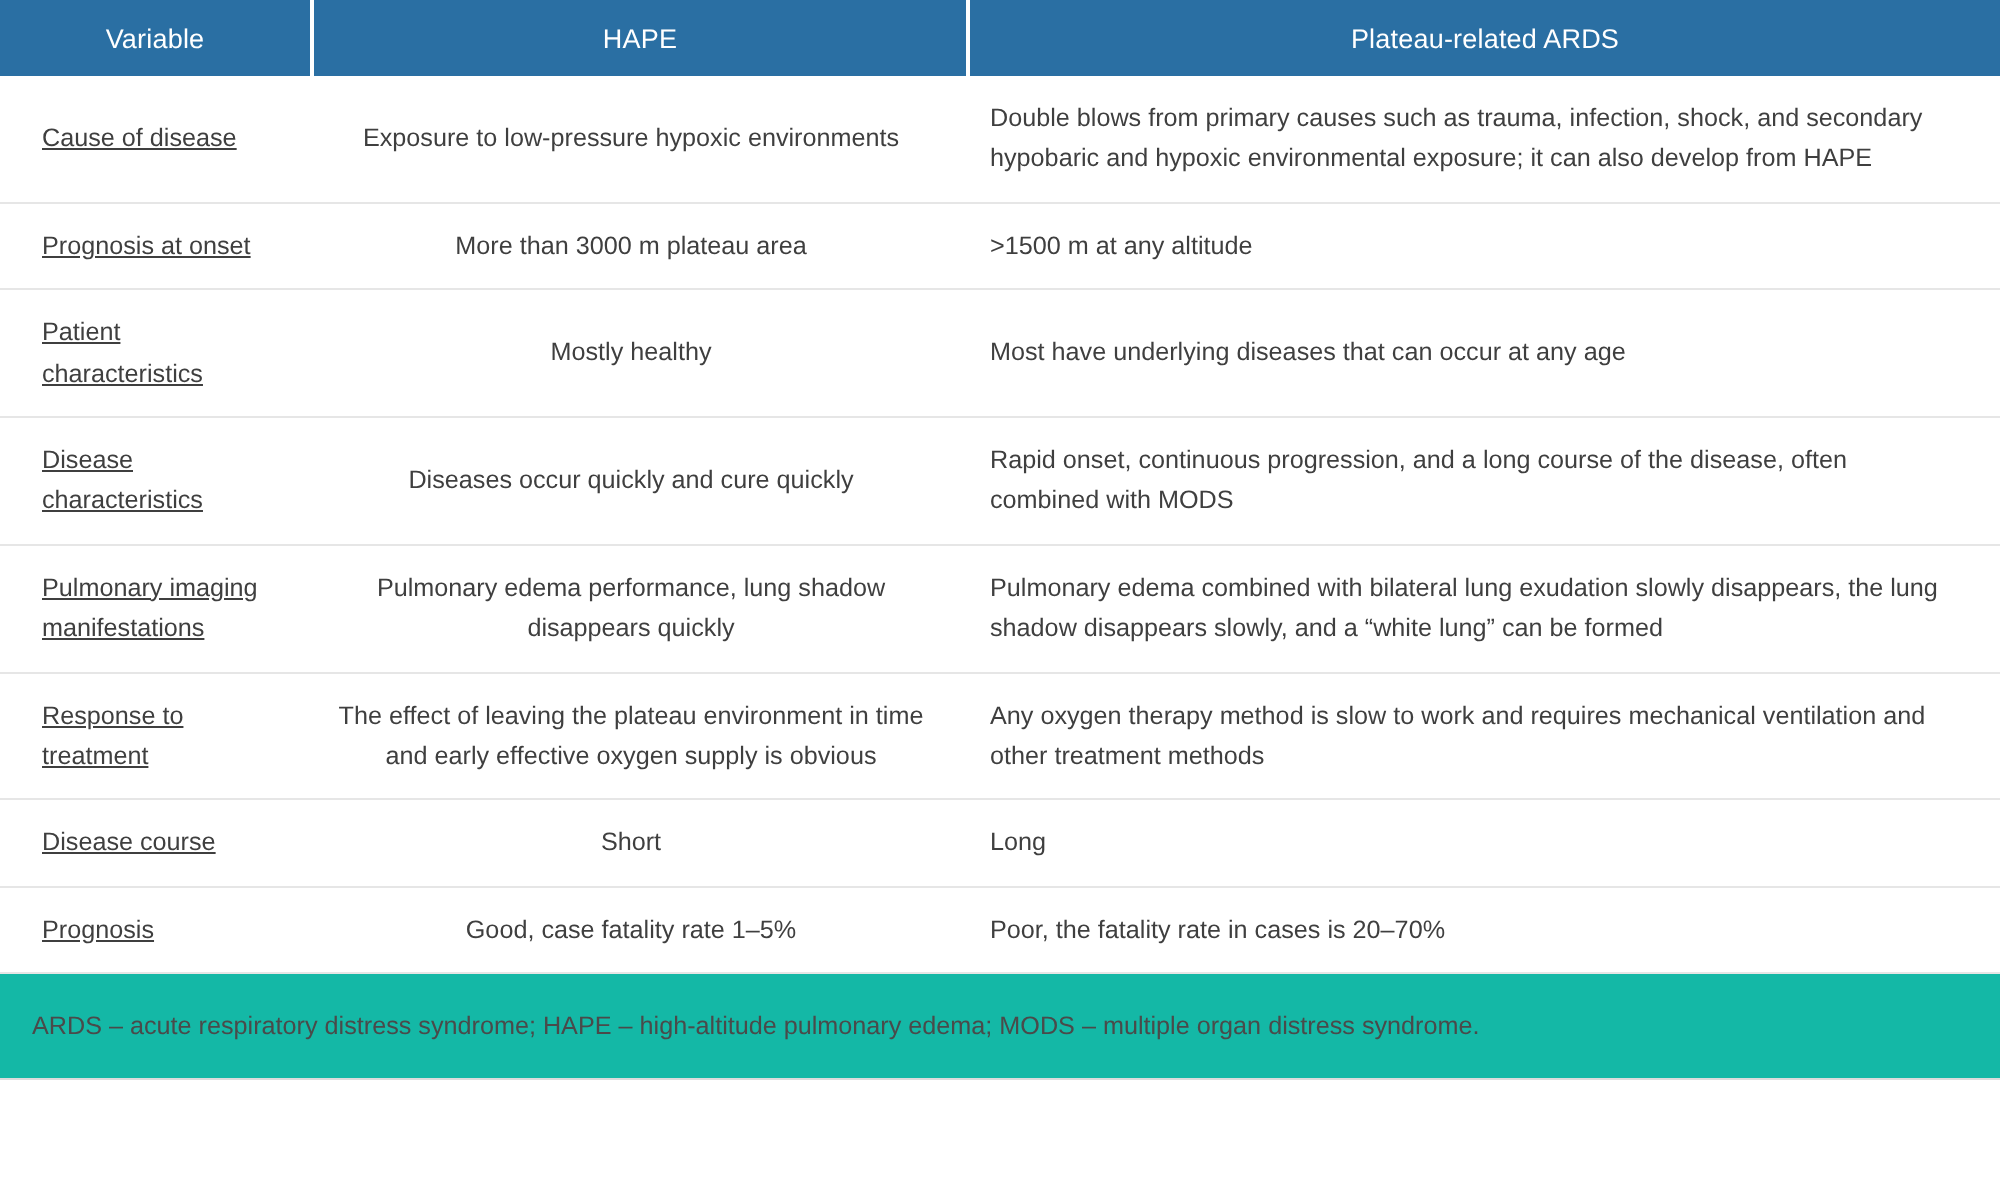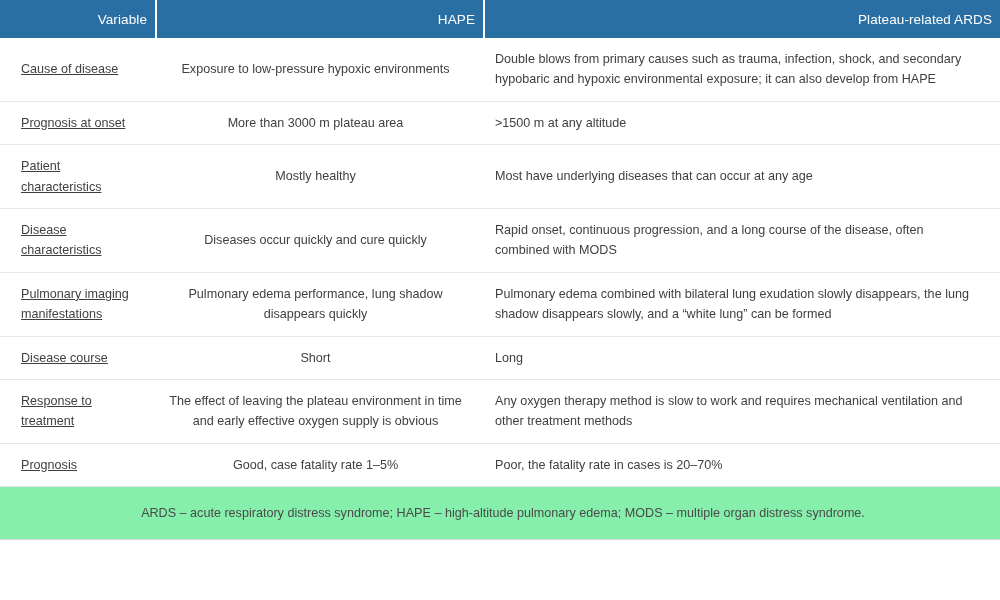--- a/index.html
+++ b/index.html
@@ -29,21 +29,21 @@
   col.c-var  { width: 156px; }
   col.c-hape { width: 328px; }
   col.c-ards { width: 516px; }
 
   
   thead th {
     background: #2a6fa3;
     color: #ffffff;
     font-size: 13.5px;
     font-weight: 400;
-    text-align: right;
+    text-align: center;
     height: 38px;
     padding: 0 8px;
     vertical-align: middle;
     border-right: 2px solid #ffffff;
     letter-spacing: 0.1px;
   }
   thead th:last-child {
     border-right: none;
   }
 
@@ -77,23 +77,22 @@
   }
 
   
   .footnote-row td {
     font-size: 12.6px;
     color: #4a4a4a;
     line-height: 1.6;
     padding: 16px 10px 16px 16px;
     border-top: 1px solid #dcdcdc;
     border-bottom: 1px solid #dcdcdc;
-    background: #86efac;
+    background: #14b8a6;
     vertical-align: middle;
-    text-align: center;
   }
 
   .spacer-below {
     width: 1000px;
     height: 96px;
     background: #ffffff;
   }
 </style>
 </head>
 <body>
@@ -132,28 +131,28 @@
         <td class="col-var">Disease characteristics</td>
         <td class="col-hape">Diseases occur quickly and cure quickly</td>
         <td class="col-ards">Rapid onset, continuous progression, and a long course of the disease, often combined with MODS</td>
       </tr>
       <tr>
         <td class="col-var">Pulmonary imaging manifestations</td>
         <td class="col-hape">Pulmonary edema performance, lung shadow disappears quickly</td>
         <td class="col-ards">Pulmonary edema combined with bilateral lung exudation slowly disappears, the lung shadow disappears slowly, and a “white lung” can be formed</td>
       </tr>
       <tr>
+        <td class="col-var">Response to treatment</td>
+        <td class="col-hape">The effect of leaving the plateau environment in time and early effective oxygen supply is obvious</td>
+        <td class="col-ards">Any oxygen therapy method is slow to work and requires mechanical ventilation and other treatment methods</td>
+      </tr>
+      <tr>
         <td class="col-var">Disease course</td>
         <td class="col-hape">Short</td>
         <td class="col-ards">Long</td>
-      </tr>
-      <tr>
-        <td class="col-var">Response to treatment</td>
-        <td class="col-hape">The effect of leaving the plateau environment in time and early effective oxygen supply is obvious</td>
-        <td class="col-ards">Any oxygen therapy method is slow to work and requires mechanical ventilation and other treatment methods</td>
       </tr>
       <tr>
         <td class="col-var">Prognosis</td>
         <td class="col-hape">Good, case fatality rate 1–5%</td>
         <td class="col-ards">Poor, the fatality rate in cases is 20–70%</td>
       </tr>
       <tr class="footnote-row">
         <td colspan="3">ARDS – acute respiratory distress syndrome; HAPE – high-altitude pulmonary edema; MODS – multiple organ distress syndrome.</td>
       </tr>
     </tbody>

